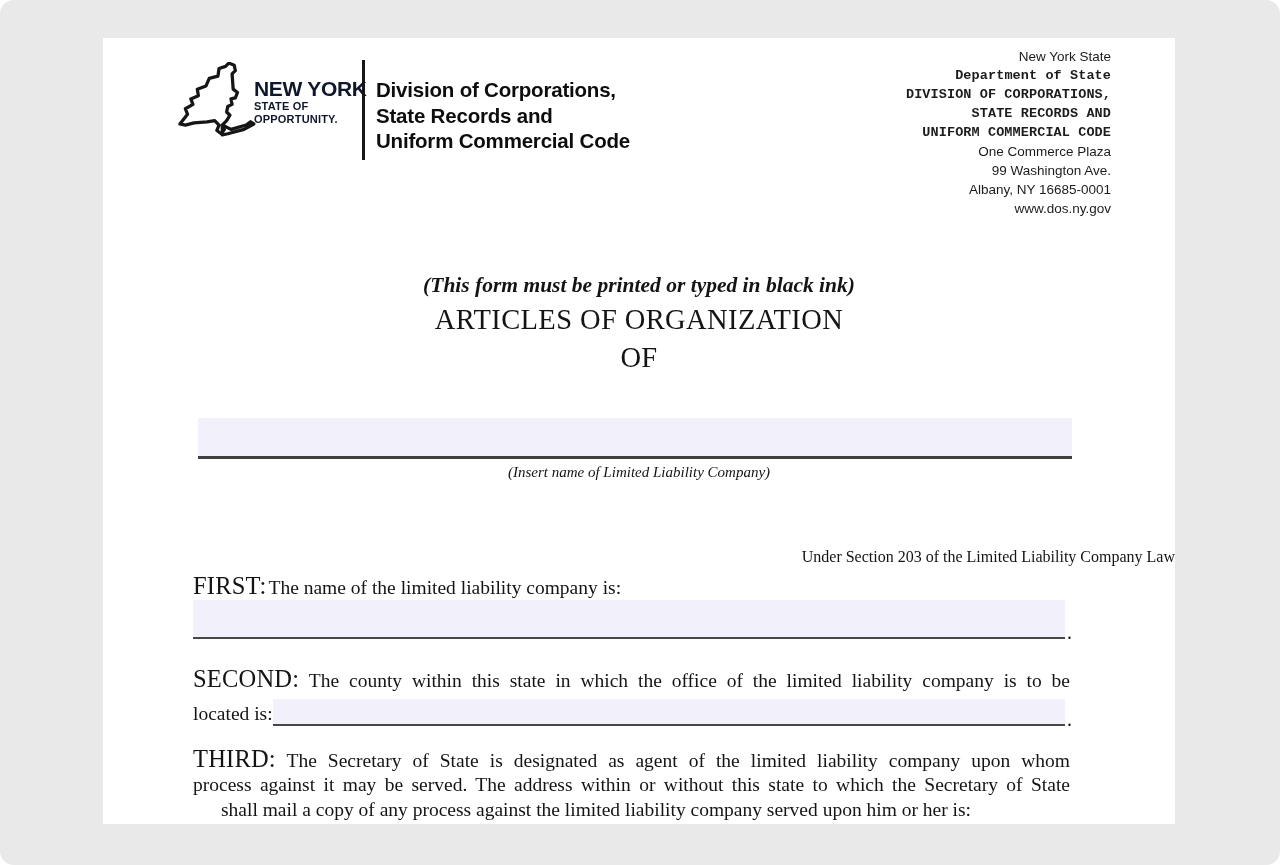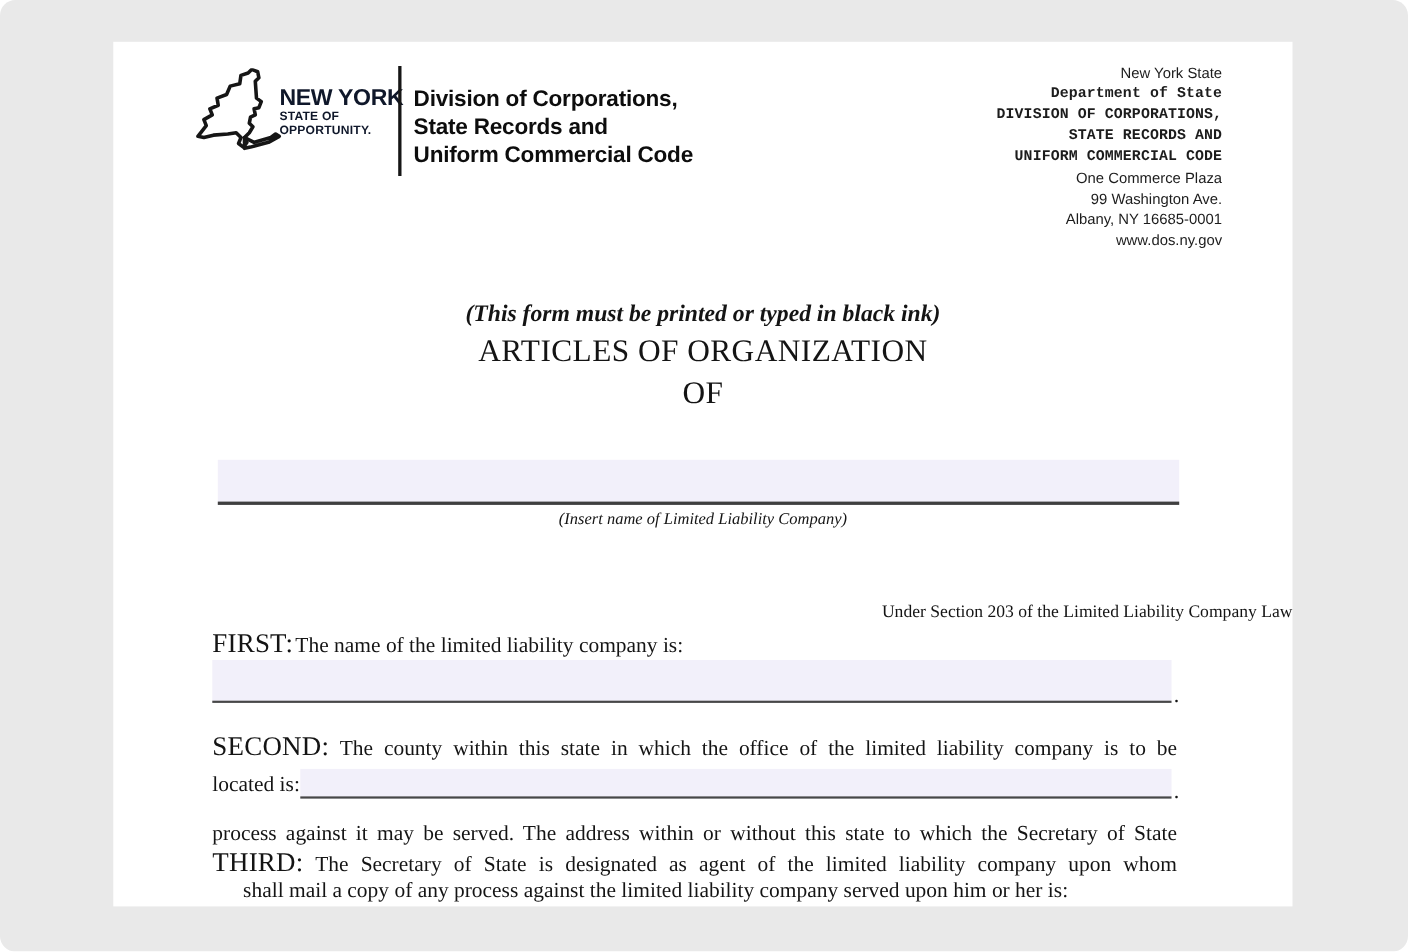--- a/index.html
+++ b/index.html
@@ -28,21 +28,21 @@
   .wordmark{font-size:21px;font-weight:800;letter-spacing:-0.3px;line-height:23px;white-space:nowrap;}
   .tagline{font-size:11px;font-weight:700;letter-spacing:0.2px;line-height:12.5px;}
   .logo-divider{left:259px;top:22px;width:3px;height:100px;background:#161616;}
   .division-block{
     left:273px;top:39px;font-family:"Liberation Sans",sans-serif;
     font-size:20.5px;font-weight:700;line-height:25.5px;letter-spacing:-0.2px;
     color:#0d0d0d;white-space:nowrap;
   }
   .address-block{
     right:64px;top:9px;text-align:right;font-family:"Liberation Sans",sans-serif;
-    font-size:13.5px;line-height:19px;color:#1c1c1c;white-space:nowrap;margin-top:10px;
+    font-size:13.5px;line-height:19px;color:#1c1c1c;white-space:nowrap;
   }
   .address-block .b{font-weight:700;letter-spacing:0.1px;font-family:Liberation Mono, monospace;}
 
   
   .ink-note{left:0;width:100%;top:199px;text-align:center;font-style:italic;font-weight:700;font-size:21.5px;margin-top:36px;}
   .form-title{left:0;width:100%;top:263px;text-align:center;font-size:28.5px;line-height:38px;letter-spacing:0.4px;}
   .caption{left:0;width:100%;top:426px;text-align:center;font-style:italic;font-size:15px;}
   .statute{left:0;width:100%;top:474px;text-align:right;font-size:16px;margin-top:36px;}
 
   
@@ -128,22 +128,22 @@
       <span class="sec-label">SECOND:</span>
       <span>The county within this state in which the office of the limited liability company is to  be</span>
     </div>
     <div class="abs field-row second-line2">
       <span class="prefix">located is:</span>
       <div class="fill-field"></div>
       <span class="period">.</span>
     </div>
 
     <div class="abs third-block">
-      <div class="tline jline">process against it may be served. The address within or without this state to which the  Secretary of State</div>
       <div class="tline jline">
         <span class="sec-label">THIRD:</span>
         <span>The Secretary of State is designated as agent of the limited liability company upon  whom</span>
       </div>
+      <div class="tline jline">process against it may be served. The address within or without this state to which the  Secretary of State</div>
       <div class="tline tline3">shall mail a copy of any process against the limited liability company served  upon him or her is:</div>
     </div>
 
   </div>
 </div>
 
 </body></html>

